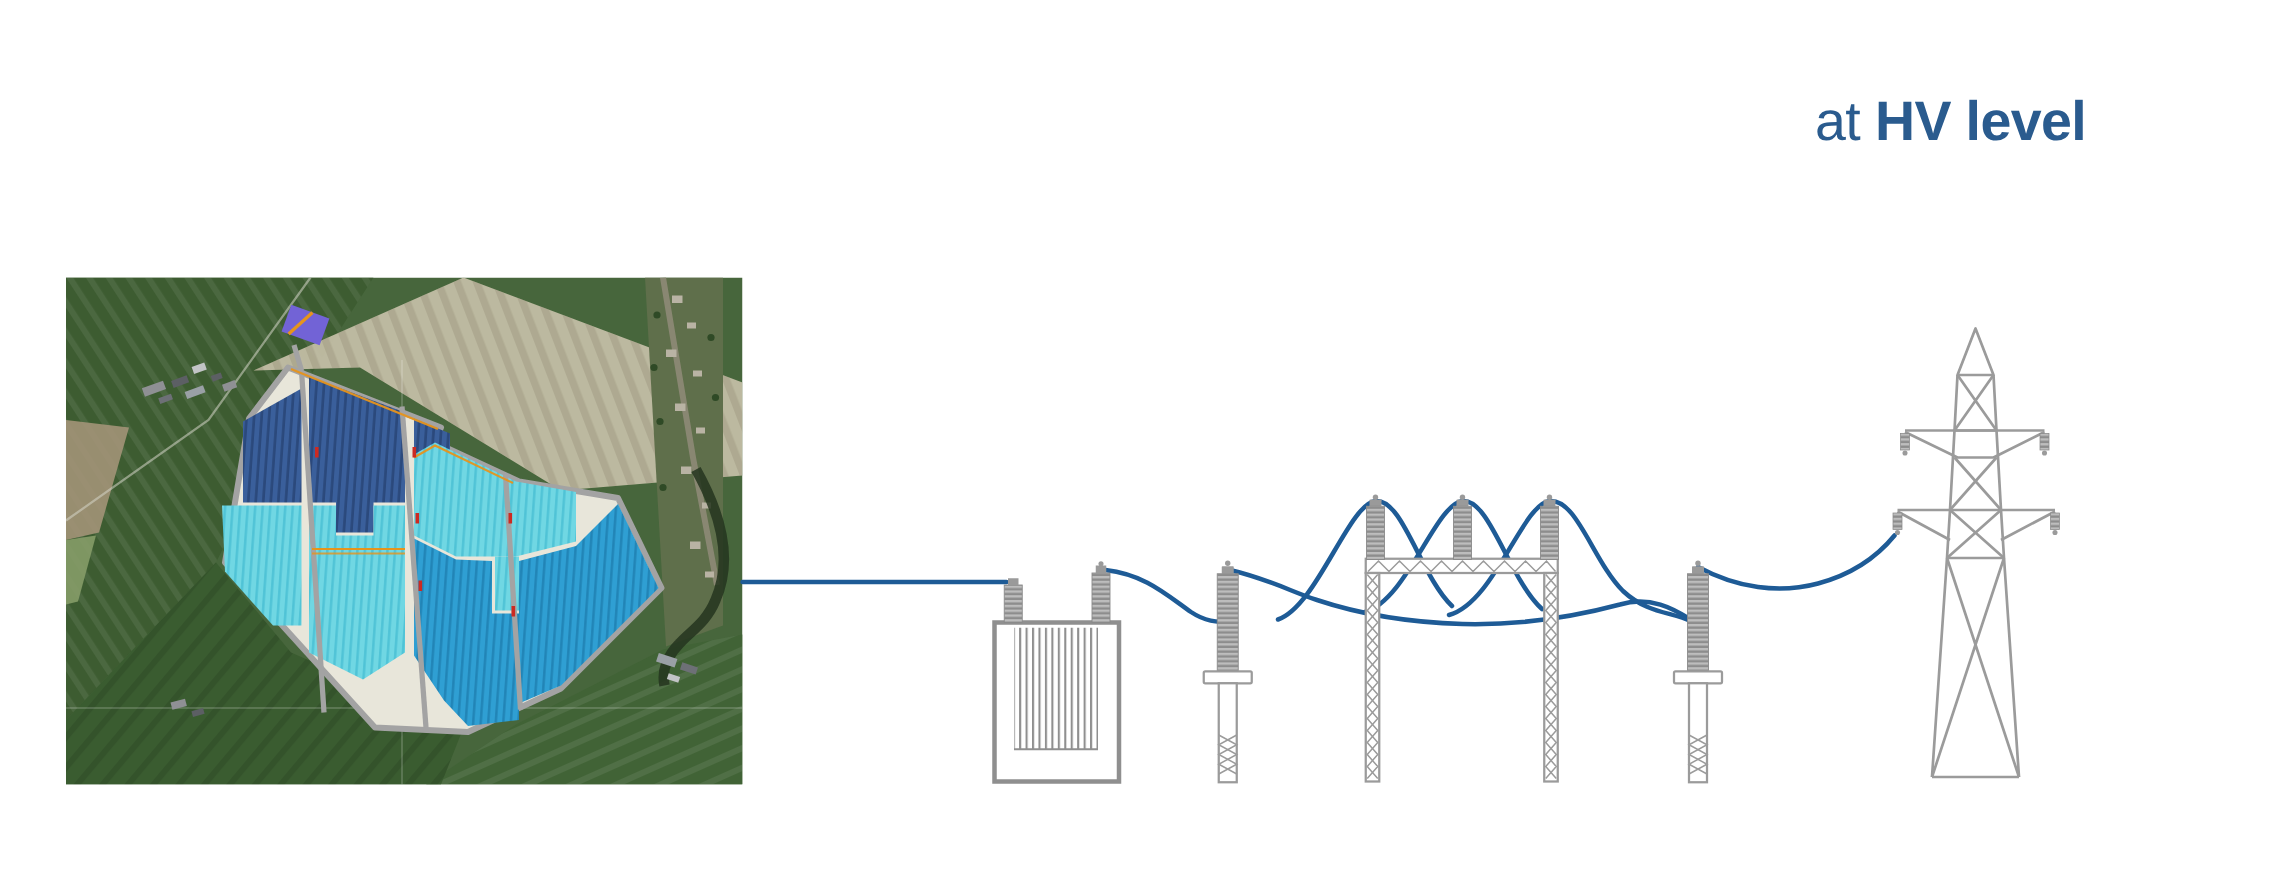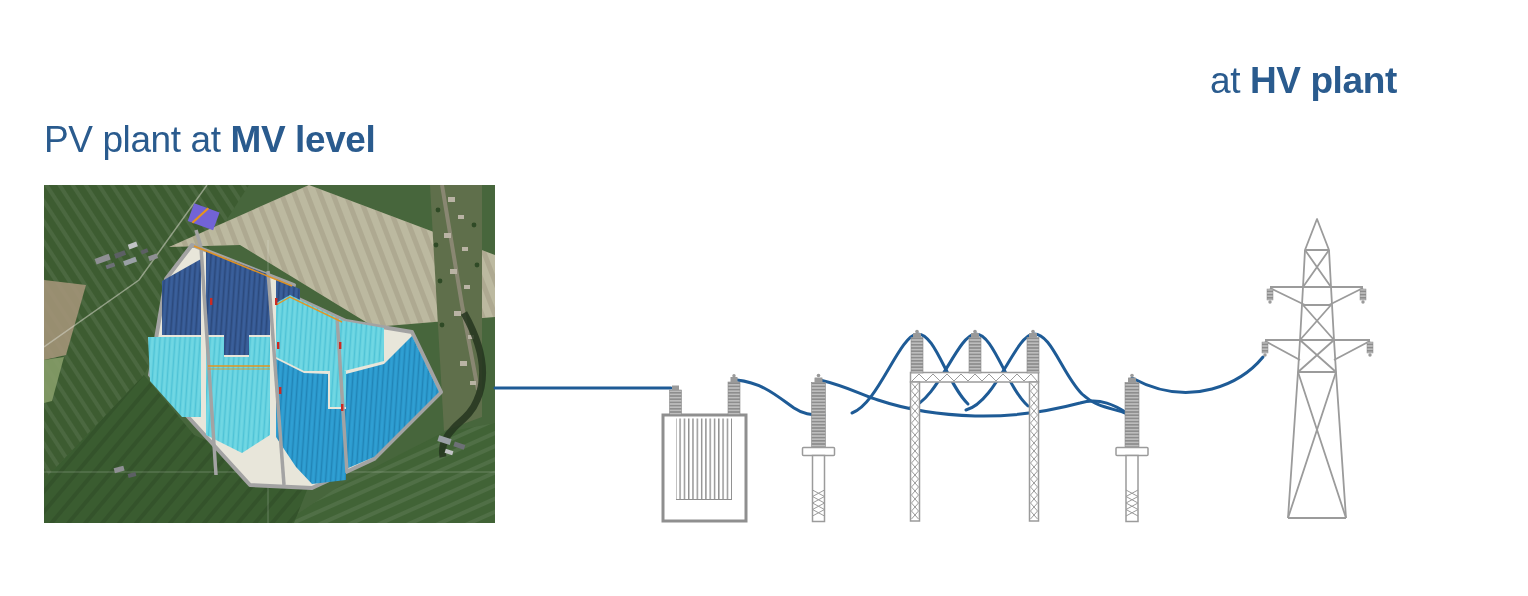--- a/index.html
+++ b/index.html
@@ -11,27 +11,24 @@
   .t-trans{line-height:41px;white-space:normal;width:280px;}
   .t-trans span{display:inline;}
   .t-trans .ln{display:block;}
   svg{position:absolute;display:block;}
 </style>
 </head>
 <body>
 
 <div class="stage">
 
-  <div class="title" style="left:44px;top:118px;">
-    <span>PV plant at </span><span class="b">MV level</span>
-  </div>
 
 
   <div class="title t-trans" style="left:1210px;top:60px;">
-    <span class="ln"><span>at </span><span class="b">HV plant</span></span>
+    <span class="ln"><span>at </span><span class="b">HV level</span></span>
   </div>
 
   <svg style="left:44px;top:185px;" width="451" height="338" viewBox="0 0 451 338">
     <defs>
       <pattern id="pDark" width="5" height="8" patternUnits="userSpaceOnUse" patternTransform="rotate(4)">
         <rect width="5" height="8" fill="#3a5f9b"></rect>
           <rect x="0.7" width="1.8" height="8" fill="#2b497c"></rect>
       </pattern>
       <pattern id="pCyan" width="5" height="8" patternUnits="userSpaceOnUse" patternTransform="rotate(4)">
         <rect width="5" height="8" fill="#70d7e3"></rect>

